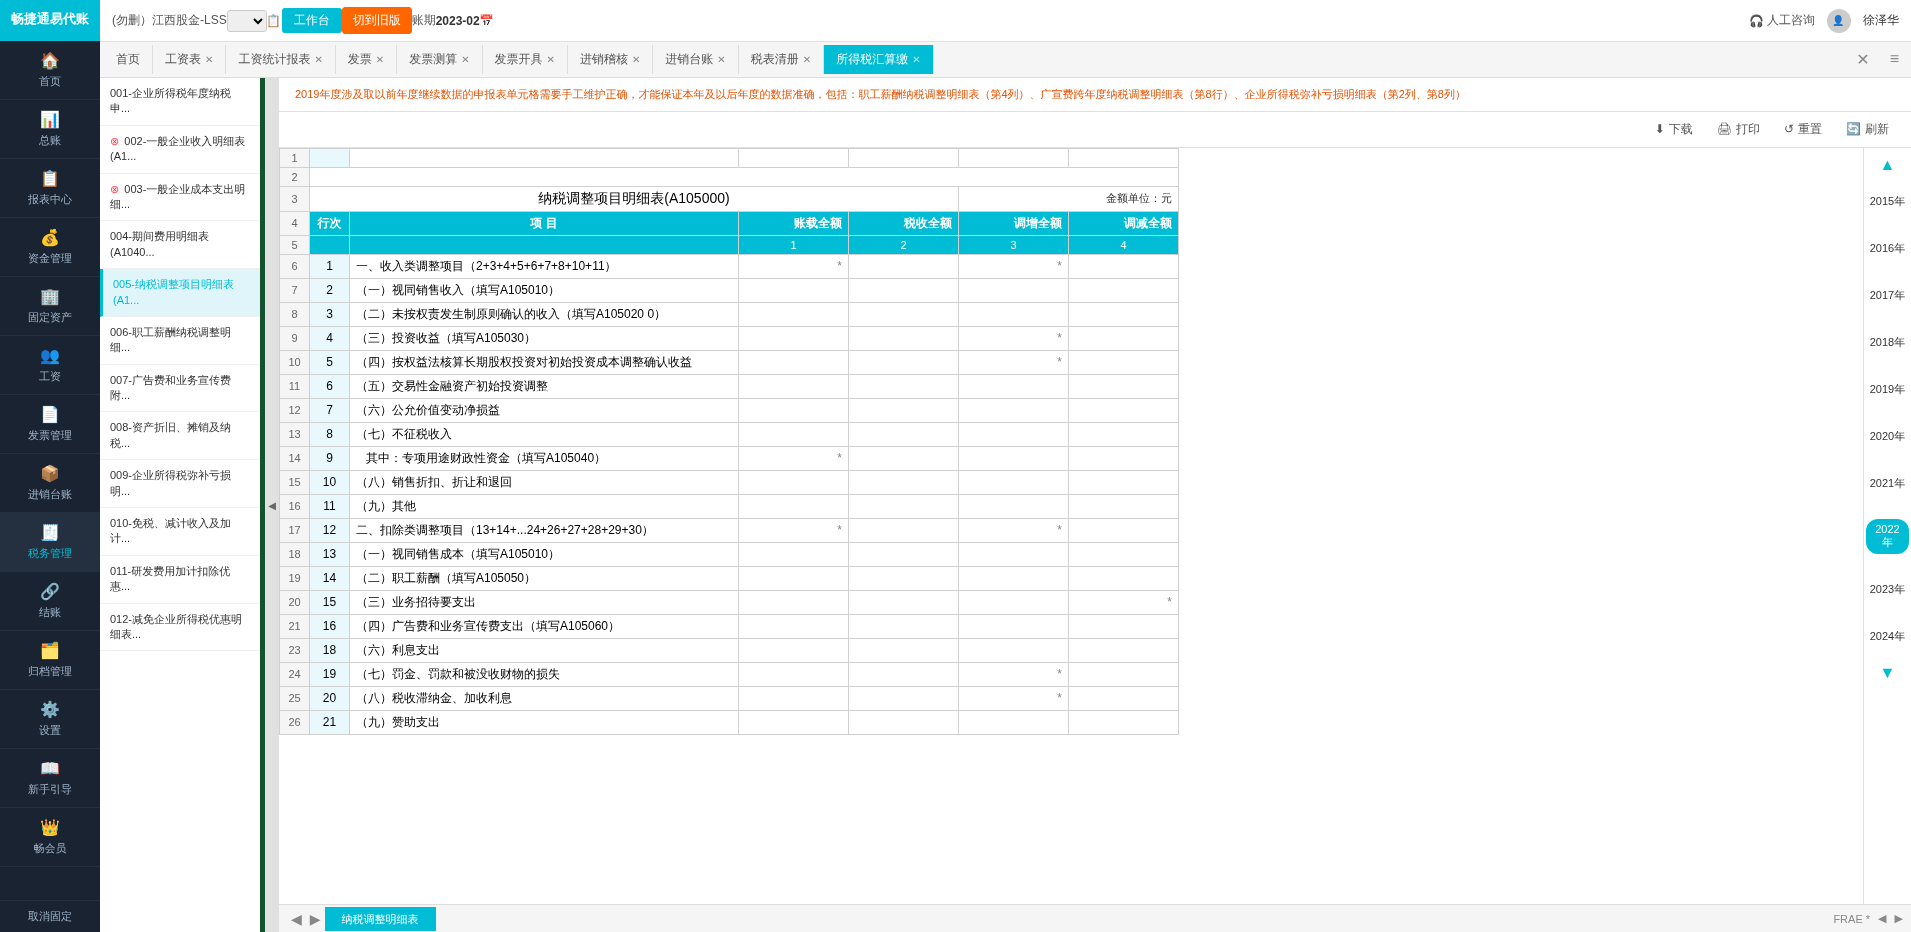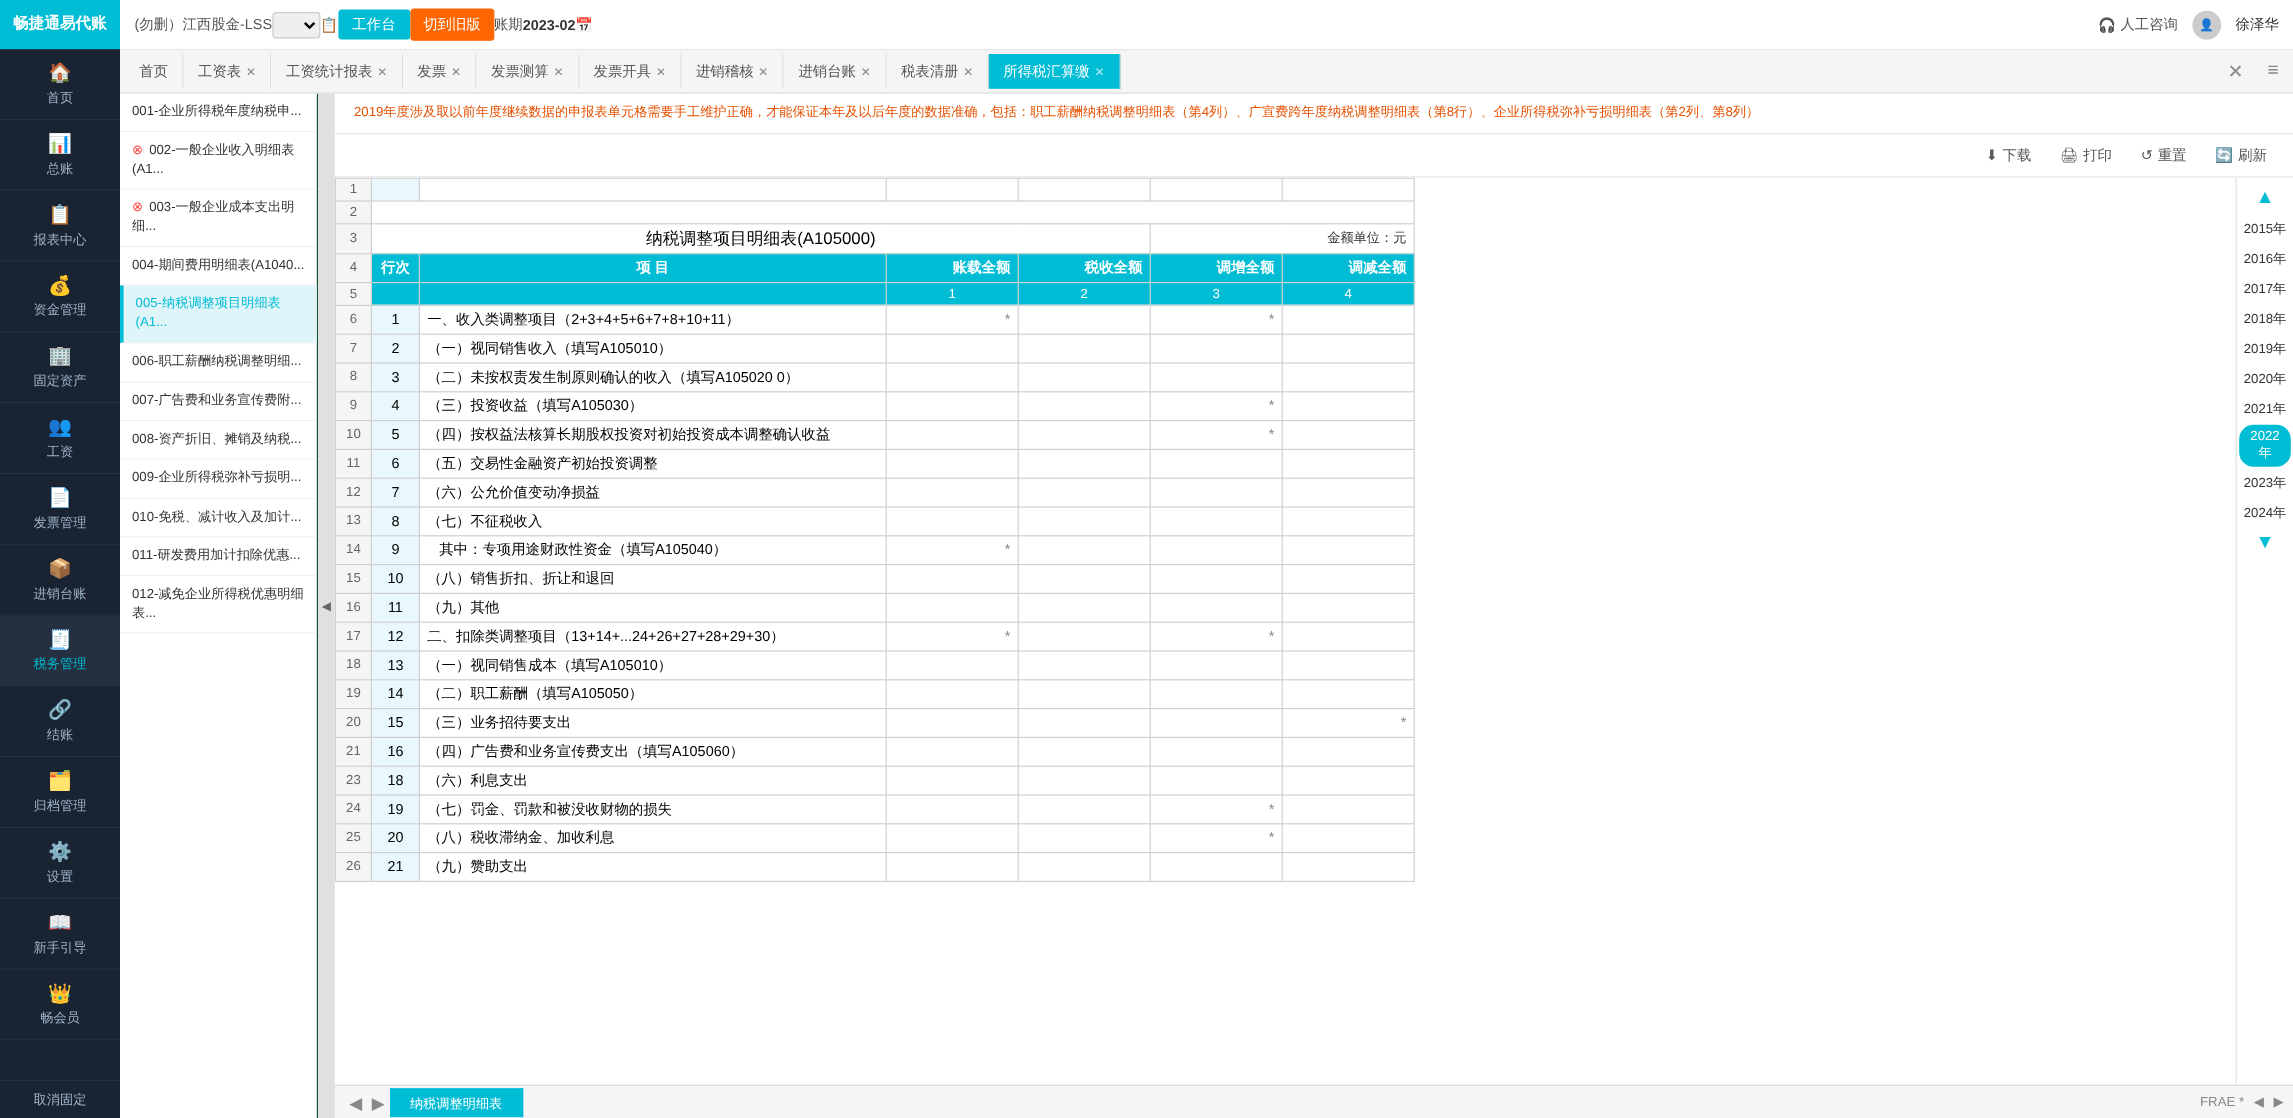--- a/index.html
+++ b/index.html
@@ -27,42 +27,42 @@
     .tabbar { background: #f5f5f5; border-bottom: 1px solid #ddd; display: flex; align-items: center; padding: 0 4px; height: 36px; flex-shrink: 0; overflow-x: auto; }
     .tab { padding: 6px 12px; font-size: 12px; color: #555; cursor: pointer; border-right: 1px solid #ddd; display: flex; align-items: center; gap: 4px; white-space: nowrap; background: #f5f5f5; }
     .tab.active { background: #00bcd4; color: white; }
     .tab .close-btn { font-size: 10px; cursor: pointer; opacity: 0.7; }
     .tab-actions { margin-left: auto; display: flex; gap: 4px; }
 
     
     .content { flex: 1; display: flex; overflow: hidden; }
 
     
-    .left-panel { width: 165px; background: white; border-right: 1px solid #14532d; display: flex; flex-direction: column; overflow-y: auto; flex-shrink: 0; }
+    .left-panel { width: 165px; background: white; border-right: 5px solid #14532d; display: flex; flex-direction: column; overflow-y: auto; flex-shrink: 0; }
     .left-panel-item { padding: 8px 10px; font-size: 11px; color: #333; cursor: pointer; border-bottom: 1px solid #f0f0f0; line-height: 1.4; }
     .left-panel-item.active { background: #e0f5fa; color: #00bcd4; border-left: 3px solid #00bcd4; }
     .left-panel-item .error { color: #ff4444; font-size: 11px; margin-right: 2px; }
 
     
     .main-content { flex: 1; display: flex; flex-direction: column; overflow: hidden; position: relative; }
 
     
     .warning-bar { background: white; padding: 8px 16px; font-size: 11px; color: #e65100; line-height: 1.5; border-bottom: 1px solid #e0e0e0; flex-shrink: 0; }
 
     
     .content-toolbar { background: white; border-bottom: 1px solid #e0e0e0; padding: 6px 16px; display: flex; align-items: center; justify-content: flex-end; gap: 12px; flex-shrink: 0; }
     .toolbar-btn { background: none; border: none; cursor: pointer; font-size: 12px; color: #555; display: flex; align-items: center; gap: 4px; padding: 3px 6px; }
 
     
     .table-area { flex: 1; overflow: auto; background: white; display: flex; }
     .table-container { flex: 1; overflow: auto; }
     
     
     .year-panel { width: 48px; background: white; border-left: 1px solid #e0e0e0; display: flex; flex-direction: column; align-items: center; padding-top: 4px; flex-shrink: 0; overflow-y: auto; }
-    .year-btn { font-size: 11px; color: #333; padding: 4px 2px; cursor: pointer; text-align: center; border-radius: 3px; margin: 1px 2px; }
+    .year-btn { font-size: 11px; color: #333; padding: 4px 2px; cursor: pointer; text-align: center; border-radius: 3px; margin: 12px 2px; }
     .year-btn.active { background: #00bcd4; color: white; border-radius: 12px; padding: 4px 6px; }
     .year-nav-btn { color: #00bcd4; cursor: pointer; font-size: 16px; padding: 4px; }
 
     
     table.sheet { border-collapse: collapse; min-width: 900px; font-size: 12px; }
     table.sheet th, table.sheet td { border: 1px solid #d0d0d0; padding: 3px 6px; white-space: nowrap; }
     table.sheet .row-num { background: #f5f5f5; text-align: center; width: 30px; color: #666; font-size: 11px; }
     table.sheet .header-row { background: #00bcd4; color: white; text-align: center; font-weight: bold; }
     table.sheet .sub-header { background: #00bcd4; color: white; text-align: center; font-size: 11px; }
     table.sheet .title-row { text-align: center; font-size: 14px; font-weight: normal; background: white; }

